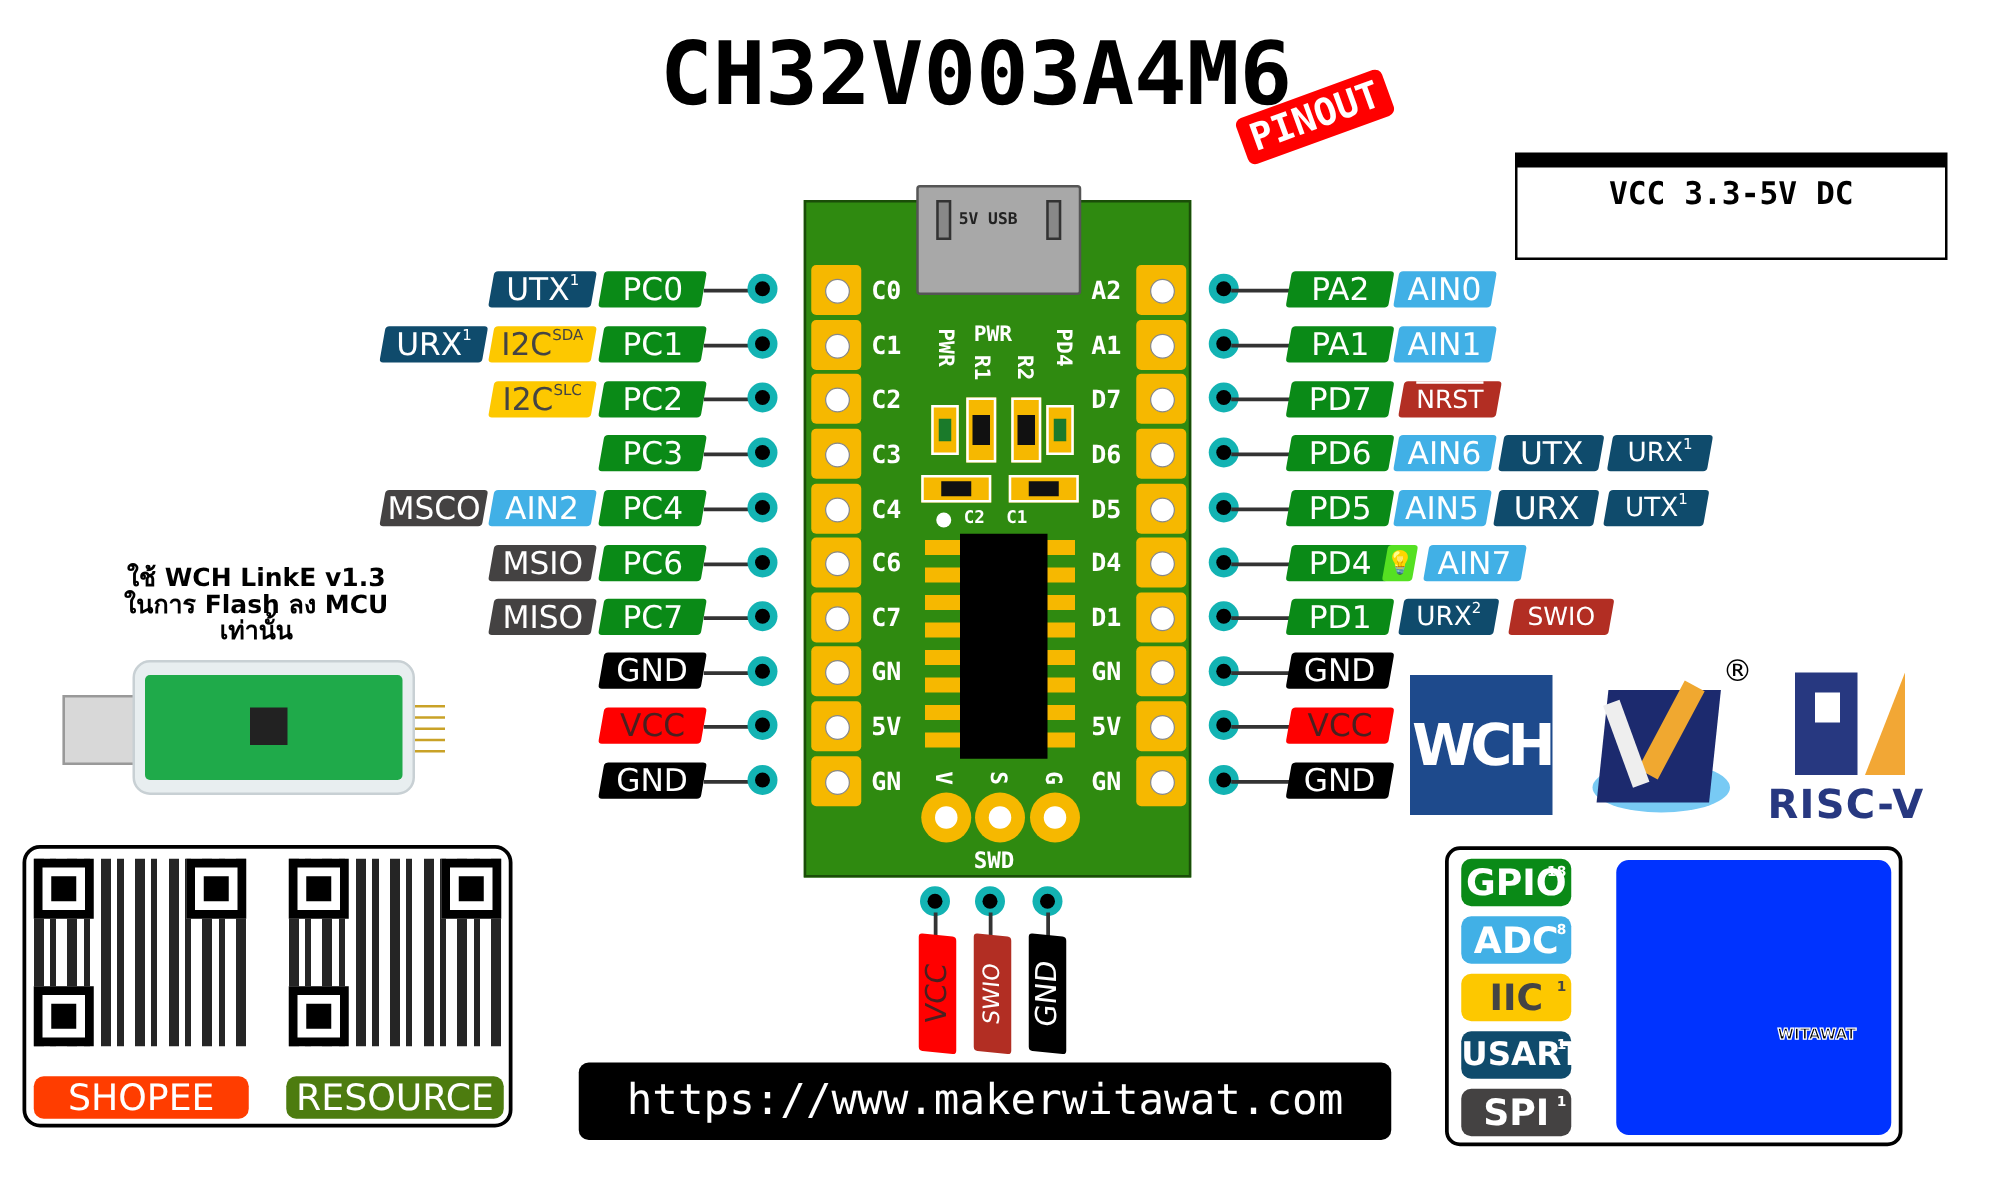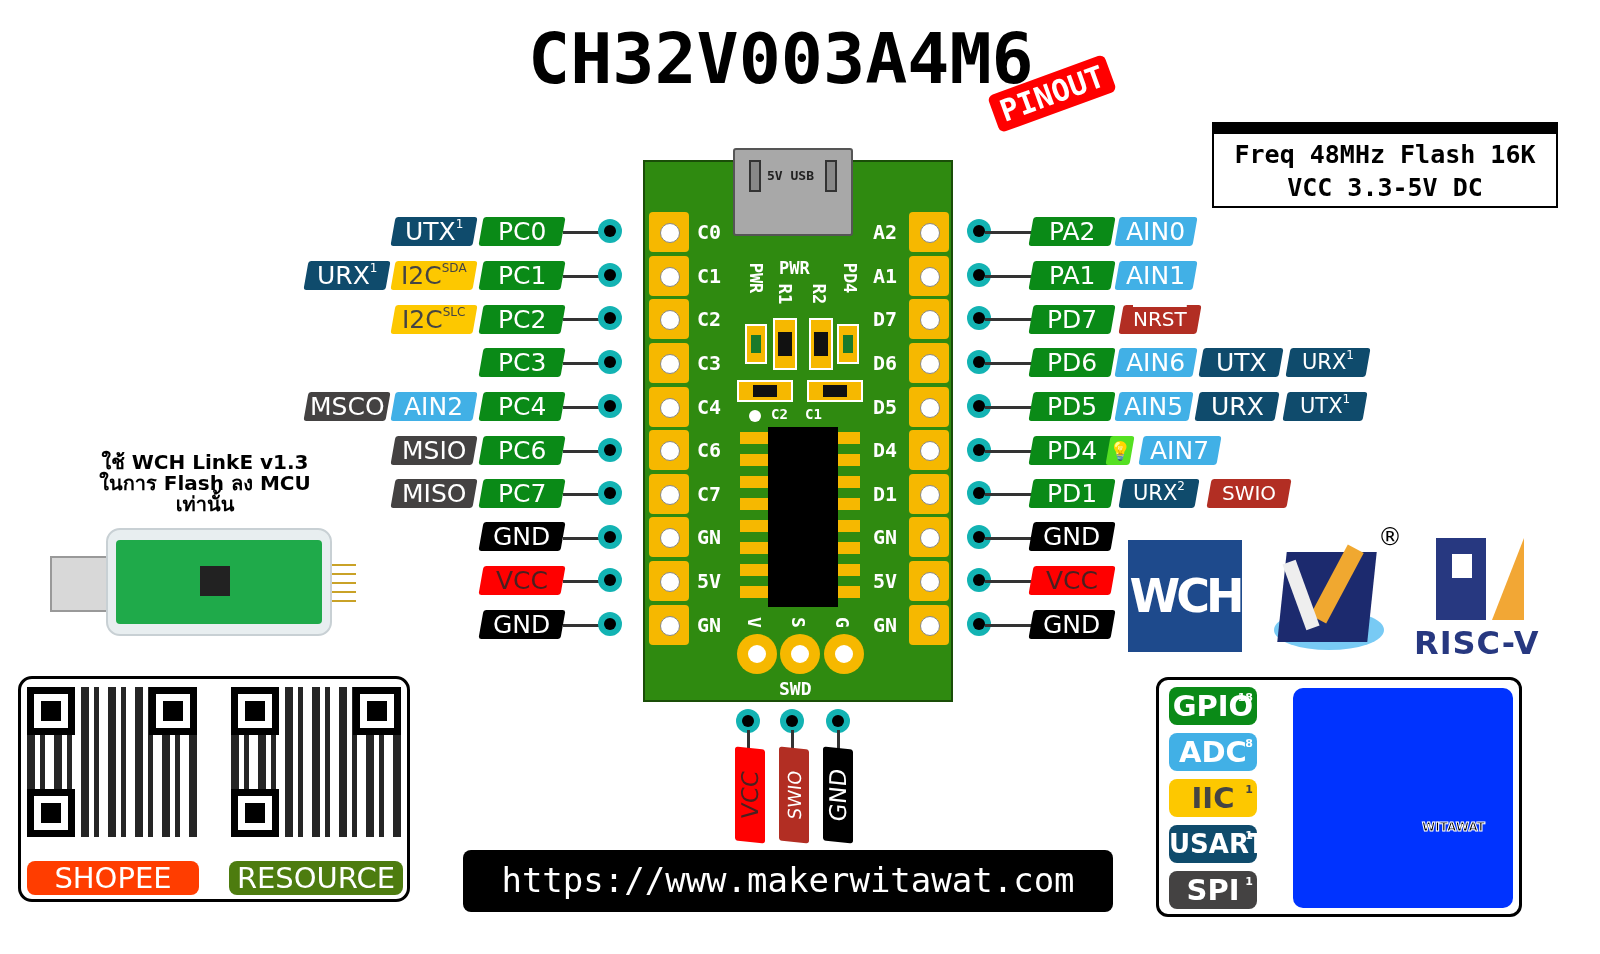--- a/index.html
+++ b/index.html
@@ -20,21 +20,21 @@
   .t-red { background: #ff0000; color: #4a2020; }
   .t-brick { background: #b22e23; font-size: 20px; }
   .t-lime { background: #55e022; }
   .dot { position: absolute; width: 24px; height: 24px; border-radius: 50%; background: #13b3b3; }
   .dot::after { content: ""; position: absolute; left: 6px; top: 6px; width: 12px; height: 12px; border-radius: 50%; background: #000; }
   .wire { position: absolute; height: 3px; background: #333; }
   .board { left: 643px; top: 160px; width: 310px; height: 542px; background: #2f8a10; border: 2px solid #1a4d08; }
   .pad { position: absolute; width: 40px; height: 40px; background: #f6b800; border-radius: 4px; }
   .pad::after { content: ""; position: absolute; left: 11px; top: 11px; width: 18px; height: 18px; border-radius: 50%; background: #fff; border: 1px solid #888; }
   .silk { position: absolute; color: #fff; font-family: "DejaVu Sans Mono", monospace; font-weight: bold; font-size: 20px; }
-  .usb { left: 733px; top: 148px; width: 120px; height: 88px; background: #a8a8a8; border: 2px solid #555; border-radius: 3px; padding-left: 24px; }
+  .usb { left: 733px; top: 148px; width: 132px; height: 88px; background: #a8a8a8; border: 2px solid #555; border-radius: 3px; padding-left: 24px; }
   .chip { left: 768px; top: 427px; width: 70px; height: 180px; background: #000; }
   .chip-pin { position: absolute; width: 30px; height: 12px; background: #f6b800; }
   .swd-pad { position: absolute; width: 40px; height: 40px; border-radius: 50%; background: #f6b800; }
   .swd-pad::after { content:""; position:absolute; left:11px; top:11px; width:18px; height:18px; border-radius:50%; background:#fff; }
   .vtag { position: absolute; width: 30px; height: 94px; color: #fff; font-size: 23px; border-radius: 3px; transform: skewY(6deg); }
   .vtag span { position: absolute; left: 50%; top: 50%; transform: translate(-50%,-50%) rotate(-90deg); white-space: nowrap; }
   .url { left: 463px; top: 850px; width: 650px; height: 62px; background: #000; border-radius: 8px; color: #fff; font-family: "DejaVu Sans Mono", monospace; font-size: 34px; line-height: 60px; text-align: center; }
   .qrbox { left: 18px; top: 676px; width: 392px; height: 226px; border: 3px solid #000; border-radius: 14px; }
   .qr { position: absolute; width: 170px; height: 150px; background:
       repeating-linear-gradient(90deg, #000 0 8px, #fff 8px 13px, #000 13px 18px, #fff 18px 27px),
@@ -52,21 +52,20 @@
   .maker-sub { position: absolute; left: 118px; top: 132px; font-weight: bold; font-size: 12px; color: #000; margin-left: 11px; -webkit-text-stroke: 1px #fff; }
   .logo { position: absolute; }
 </style>
 </head>
 <body>
 
 <div class="abs title">CH32V003A4M6</div>
 <div class="abs pinout-stamp">PINOUT</div>
 
 <div class="abs specs">
-  <div>Freq 48MHz Flash 16K</div>
   <div>VCC 3.3-5V DC</div>
 </div>
 
 <div>
 
   <div class="tag t-dark" style="left:393px;top:217px;width:82px"><span><span>UTX</span><sup>1</sup></span></div>
   <div class="tag t-green" style="left:481px;top:217px;width:82px"><span>PC0</span></div>
 
   <div class="tag t-dark" style="left:306px;top:261px;width:82px"><span><span>URX</span><sup>1</sup></span></div>
   <div class="tag t-yellow" style="left:393px;top:261px;width:82px"><span><span>I2C</span><sup>SDA</sup></span></div>

